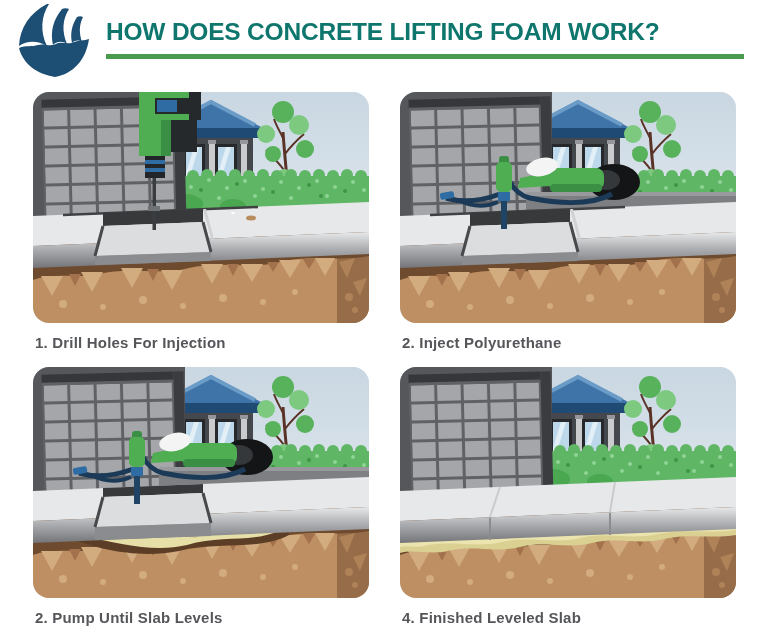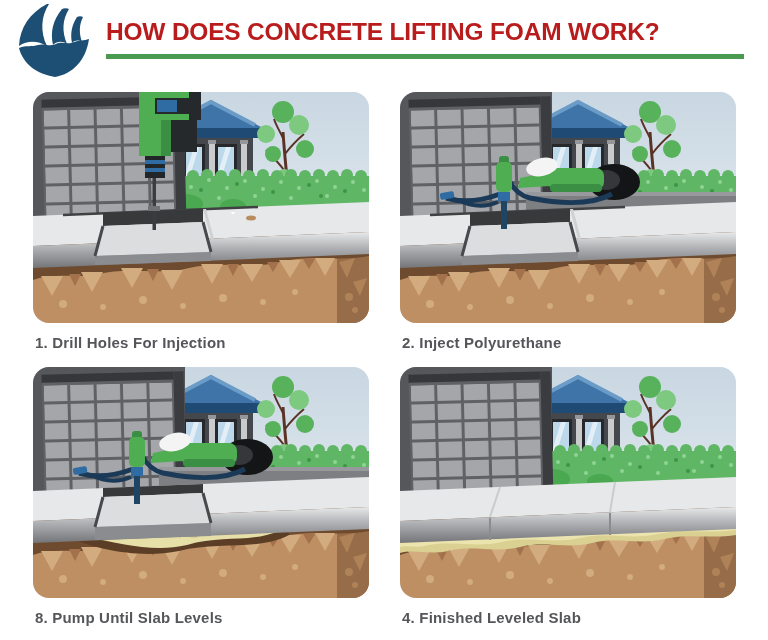--- a/index.html
+++ b/index.html
@@ -3,21 +3,21 @@
 <meta charset="utf-8">
 <style>
   html,body{margin:0;padding:0;background:#ffffff;}
   body{width:768px;height:640px;font-family:"Liberation Sans",sans-serif;overflow:hidden;}
   .page{width:768px;height:640px;box-sizing:border-box;}
 
   
   .header{display:flex;align-items:flex-start;padding:2px 24px 0 16px;height:88px;box-sizing:border-box;}
   .logo{width:78px;height:78px;flex:0 0 auto;margin-top:-2px;}
   .title-wrap{flex:1;padding-top:16px;margin-left:12px;}
-  .page-title{margin:0 0 8px 0;font-size:24.5px;font-weight:800;letter-spacing:-0.2px;color:#b91c1c;white-space:nowrap;}
+  .page-title{margin:0 0 8px 0;font-size:24.5px;font-weight:800;letter-spacing:-0.2px;color:#0f766e;white-space:nowrap;}
   .title-rule{height:5px;background:#4a9b50;width:100%;}
 
   
   .steps-grid{display:grid;grid-template-columns:336px 336px;column-gap:31px;padding:4px 30px 0 33px;}
   .step{margin:0;}
   .panel-art{width:336px;height:231px;border-radius:16px;overflow:hidden;background:#e9eef2;}
   .panel-art svg{display:block;width:336px;height:231px;}
   .caption{display:block;margin:11px 0 16px 2px;font-size:15px;font-weight:700;color:#55565a;letter-spacing:0.2px;}
 </style>
 </head>
@@ -325,21 +325,21 @@
           <use href="#garage"></use>
           <use href="#wallstrip"></use>
           <use href="#soil"></use>
           <use href="#cavity"></use>
           <use href="#foamblob"></use>
           <use href="#slab-base"></use>
           <use href="#slab-rising"></use>
           <use href="#pump"></use>
         </svg>
       </div>
-      <figcaption class="caption">8. Pump Until Slab Levels</figcaption>
+      <figcaption class="caption">2. Pump Until Slab Levels</figcaption>
     </figure>
 
     <figure class="step">
       <div class="panel-art">
         <svg viewBox="0 0 336 231">
           <use href="#sky"></use>
           <use href="#house"></use>
           <use href="#tree"></use>
           <use href="#hedge"></use>
           <use href="#garage"></use>

